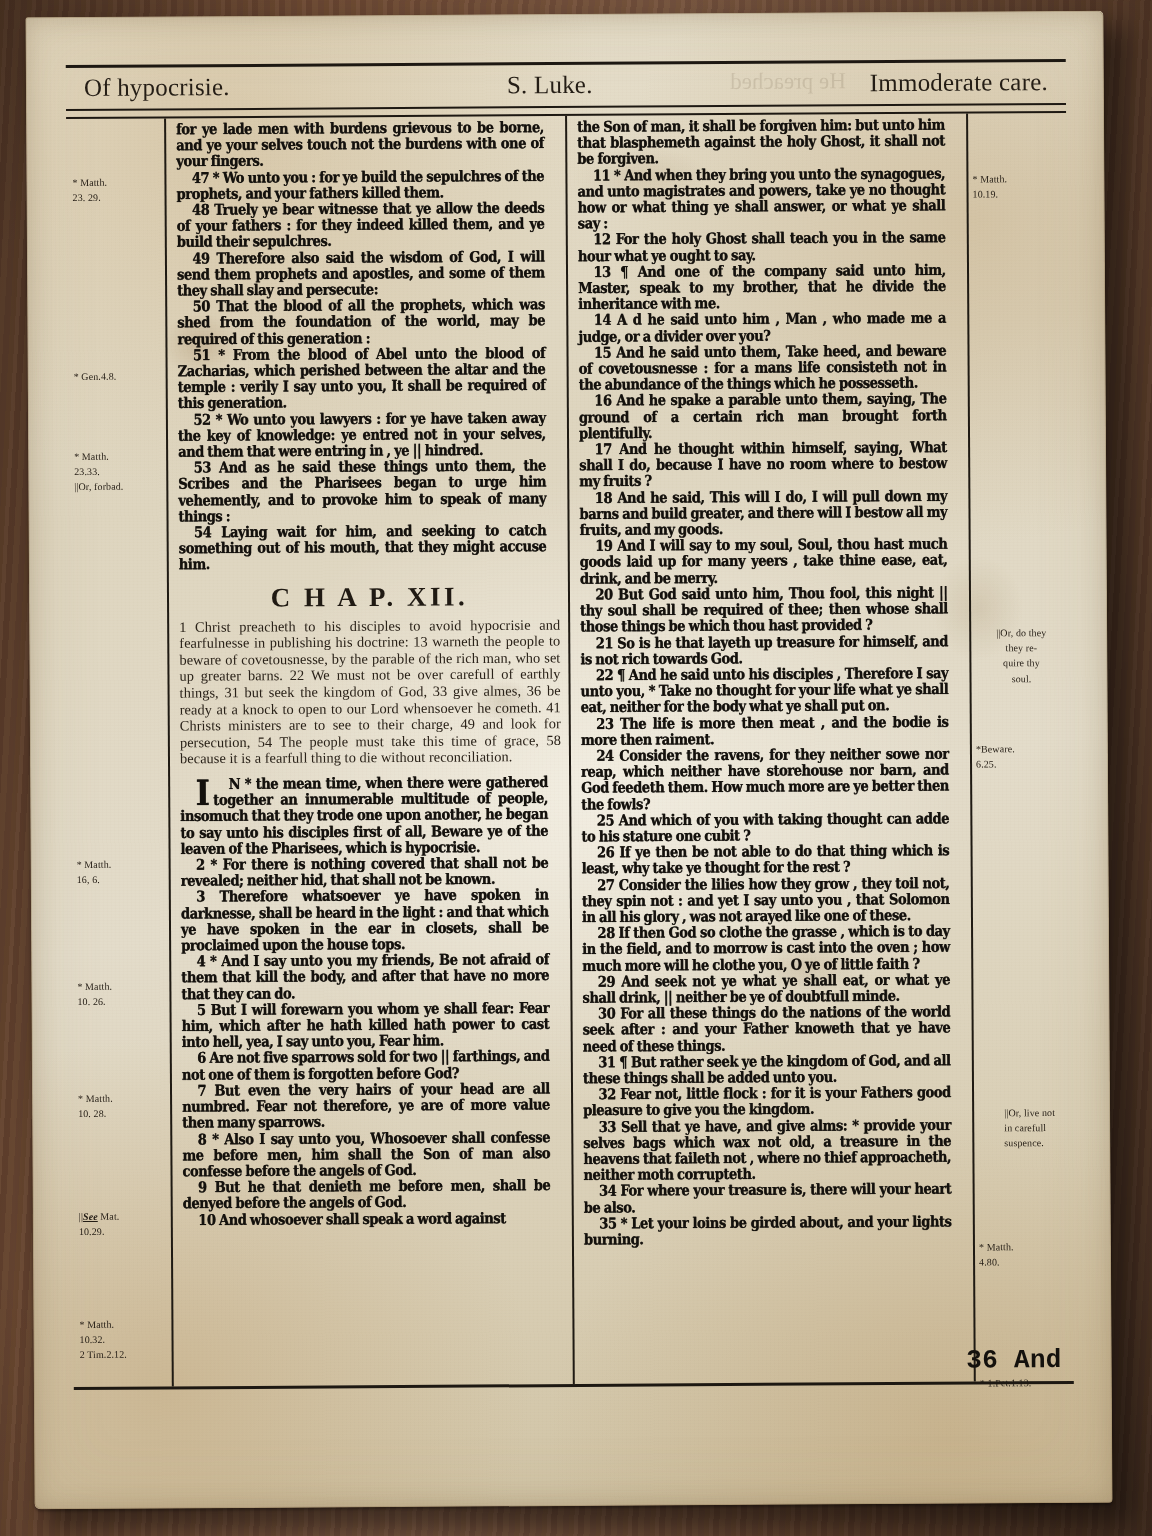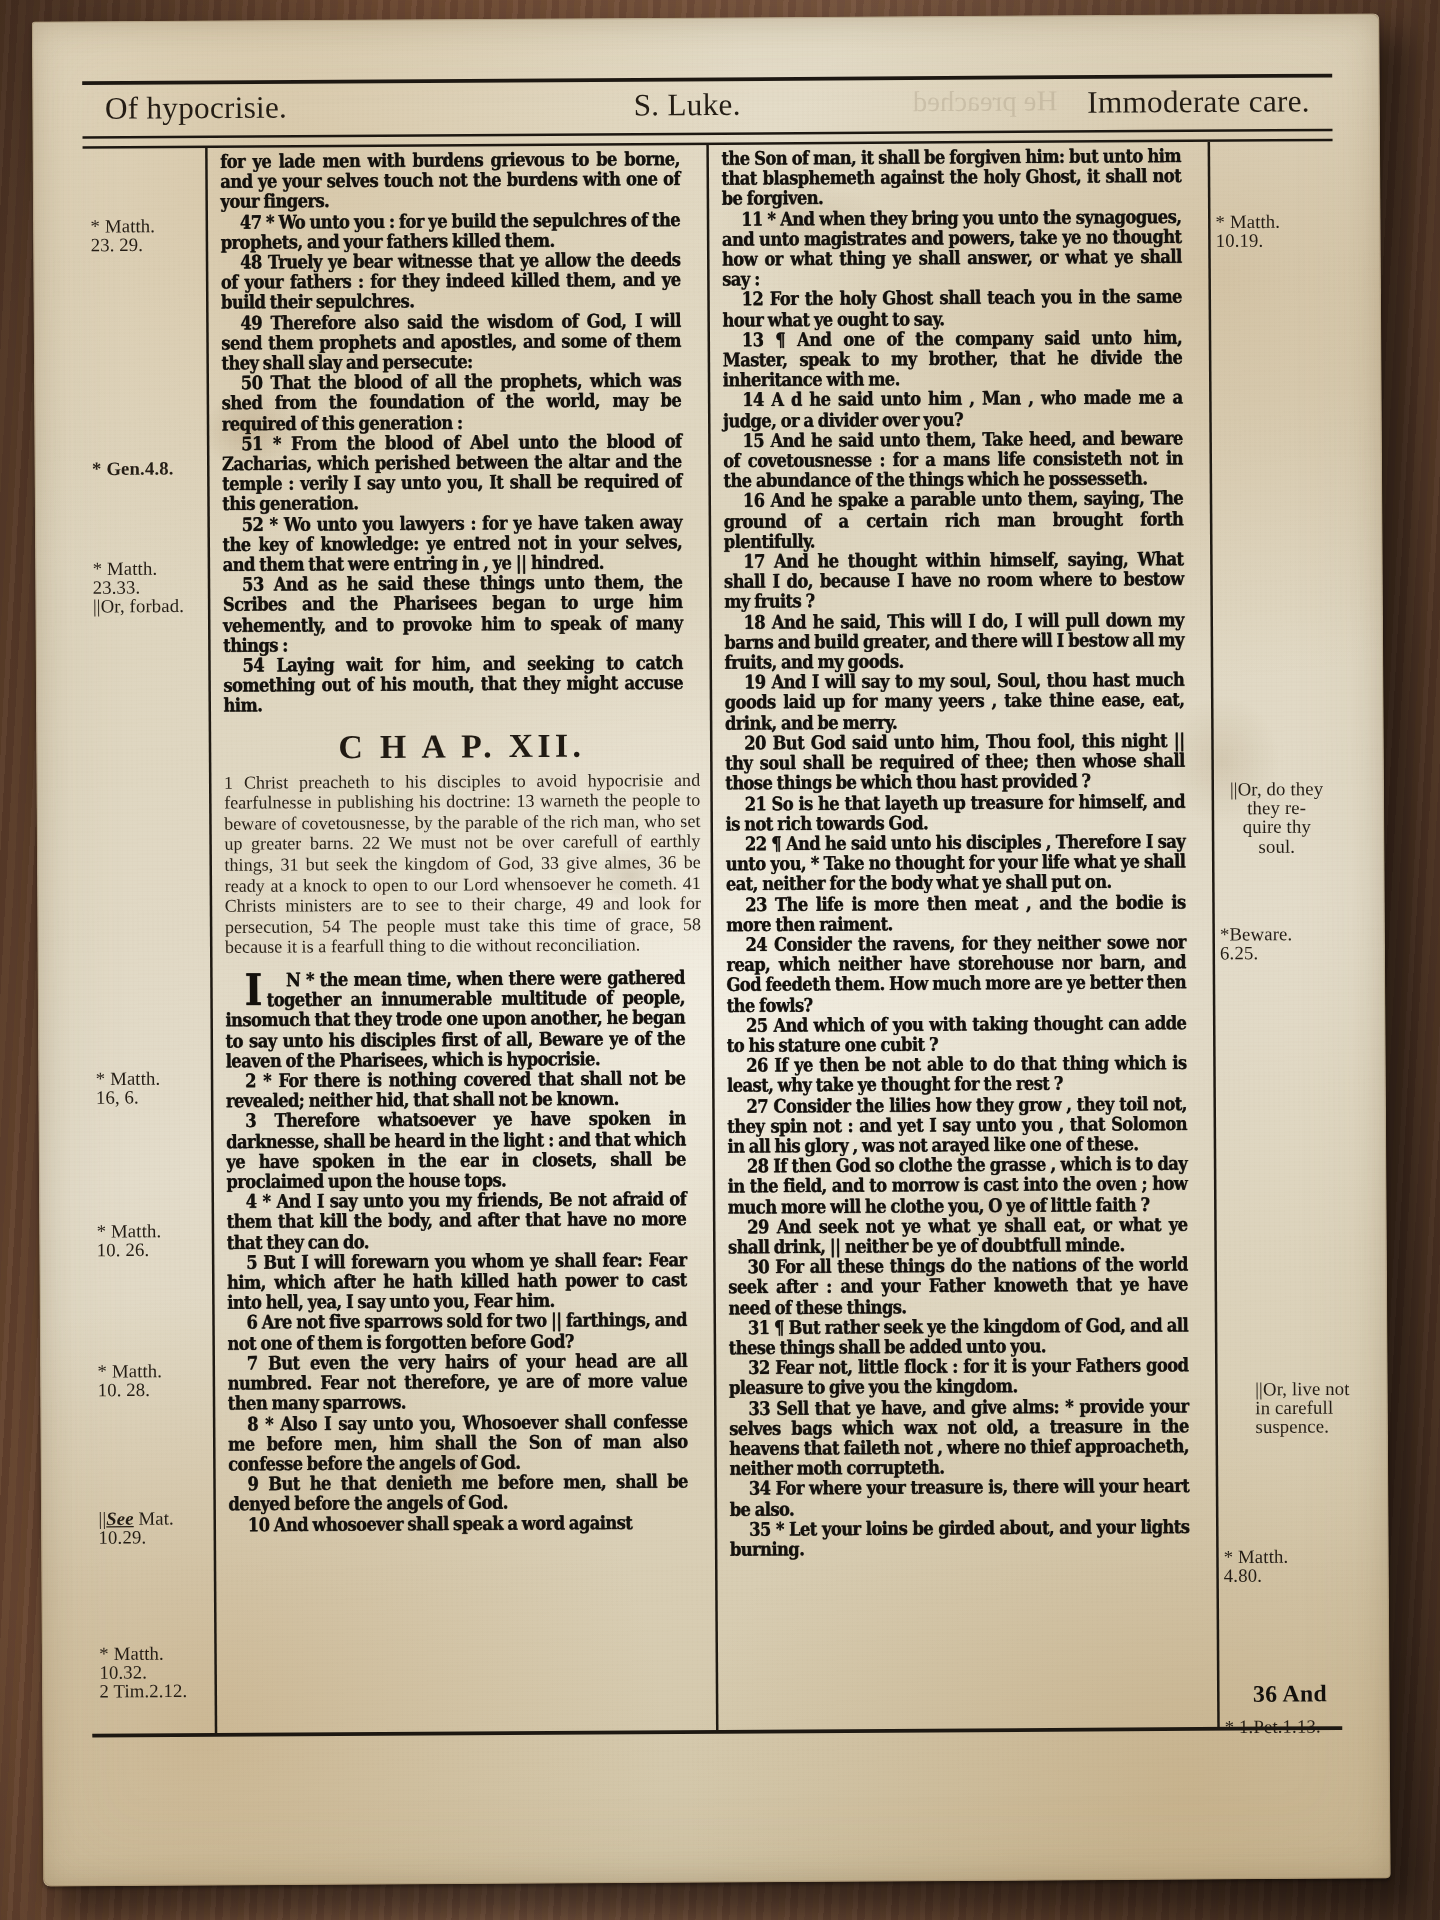--- a/index.html
+++ b/index.html
@@ -194,35 +194,35 @@
     font-size:35px;
     line-height:31px;
     padding:1px 4px 0 0;
     color:#14110d;
   }
 
   
   .note{
     position:absolute;
     font-family:"Liberation Serif", serif;
-    font-size:15px;
+    font-size:10px;
     line-height:15.2px;
     color:#241d15;
     letter-spacing:0.1px;
     width:92px;
   }
   .note .ital{ font-style:italic; font-weight:700;text-decoration:underline; }
 
   
   #catchword{
     position:absolute;
     right:12px; top:1286px;
-    font-family:Liberation Serif, serif;
-    font-weight:700;
-    font-size:19px;
+    font-family:Liberation Mono, monospace;
+    font-weight:700;
+    font-size:26px;
     color:#14110d;
     letter-spacing:0.3px;
   }
   #hdr-ghost{
     position:absolute; left:220px; top:8px; width:560px; height:34px;
     opacity:0.15; color:#5d4c35;
     font-family:"Liberation Serif", serif; font-size:23px;
     transform: scaleX(-1);
     pointer-events:none; white-space:nowrap;
   }
@@ -250,21 +250,21 @@
 
     <div class="rule-h" id="body-rule-top"></div>
 
     <div id="text-frame">
 
       <div class="margin-col" id="left-margin">
           <div class="note" style="top: 56px; left: 6px;">
             <div>* Matth.</div>
             <div>23. 29.</div>
           </div>
-          <div class="note" style="top: 250px; left: 6px; font-weight: bold;">
+          <div class="note" style="top: 250px; left: 6px;">
             <div>* Gen.4.8.</div>
           </div>
           <div class="note" style="top: 330px; left: 6px;">
             <div>* Matth.</div>
             <div>23.33.</div>
             <div>||Or, forbad.</div>
           </div>
           <div class="note" style="top: 738px; left: 6px;">
             <div>* Matth.</div>
             <div>16, 6.</div>

